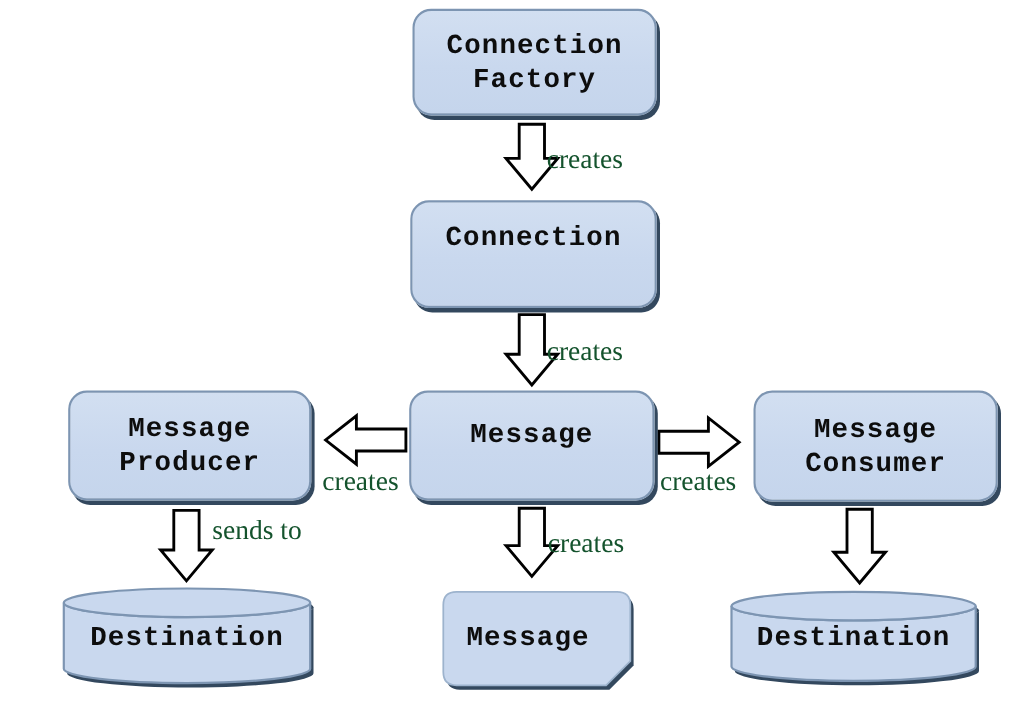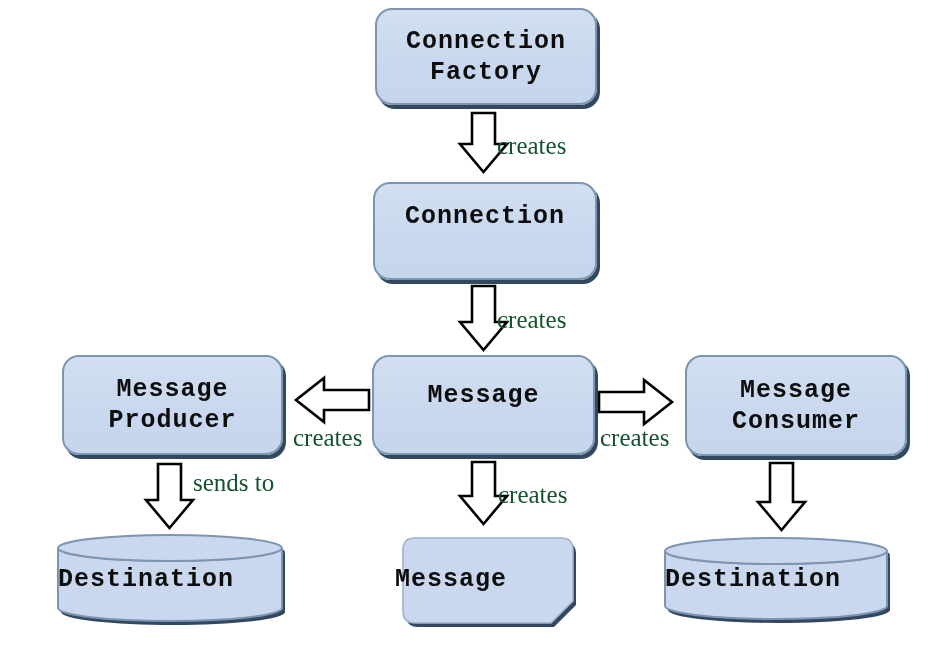--- a/index.html
+++ b/index.html
@@ -17,21 +17,21 @@
     border:2px solid #7d95b2;border-radius:17px;
     box-shadow:3px 4px 0 #33485e;
   }
   .node-label{
     font-family:"Liberation Mono","DejaVu Sans Mono",monospace;
     font-weight:700;font-size:25px;line-height:31px;letter-spacing:1px;
     color:#0d0d0d;text-align:center;white-space:pre-line;
   }
   
   .shape-label{
-    position:absolute;text-align:left;
+    position:absolute;text-align:center;
     font-family:"Liberation Mono","DejaVu Sans Mono",monospace;
     font-weight:700;font-size:25px;line-height:30px;letter-spacing:1px;
     color:#0d0d0d;
   }
   
   .edge-label{
     position:absolute;
     font-family:"Liberation Serif","DejaVu Serif",serif;
     font-size:25px;line-height:28px;color:#14532d;white-space:pre-line;
   }

